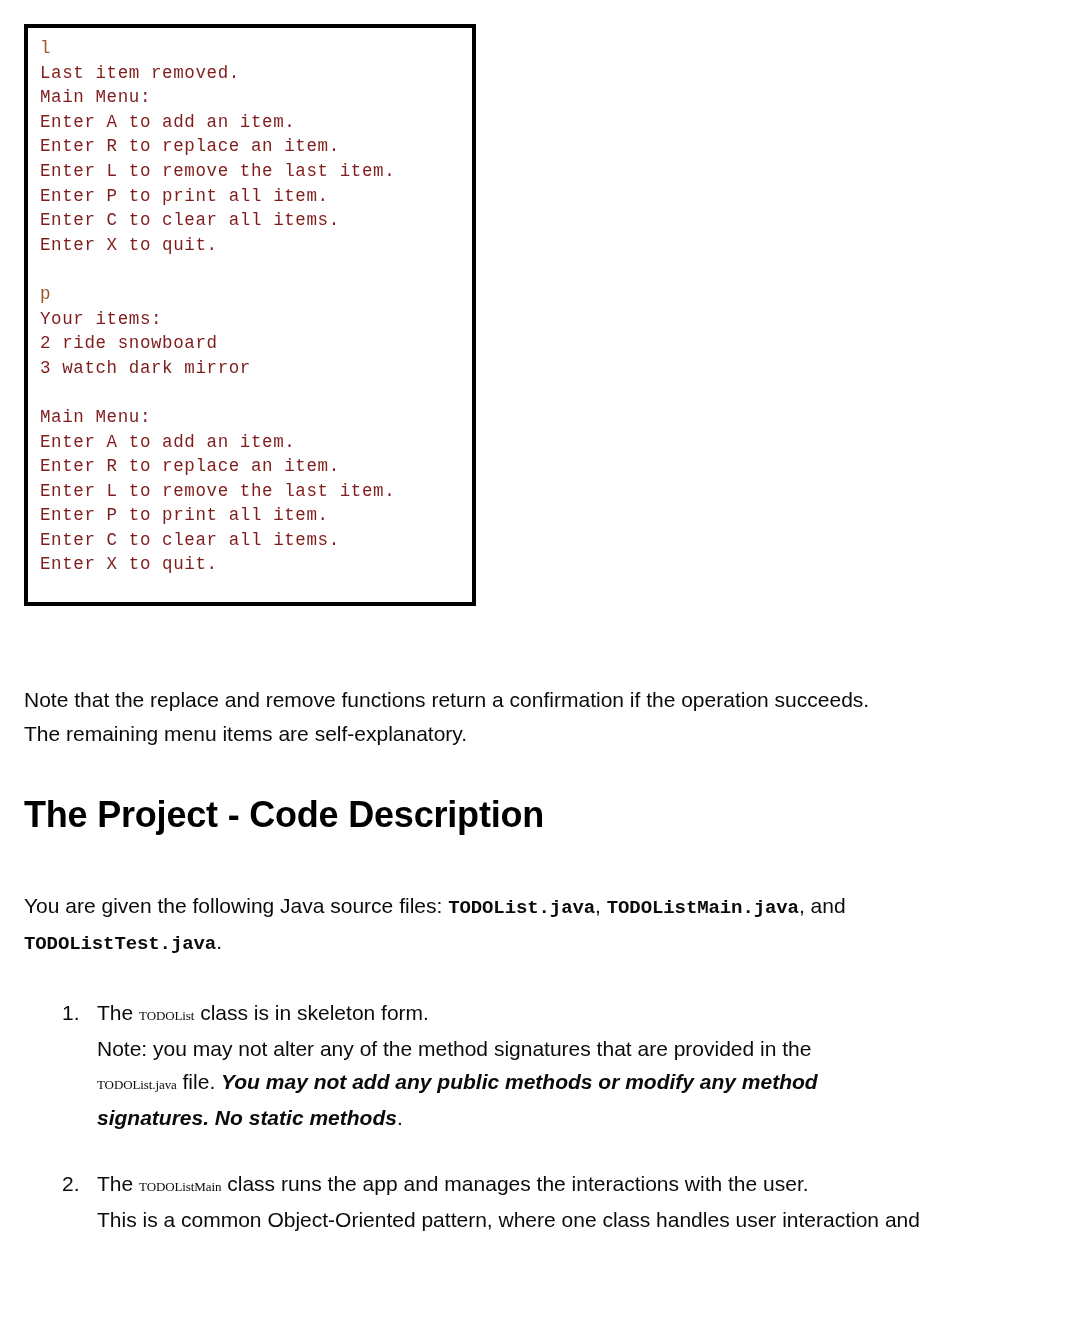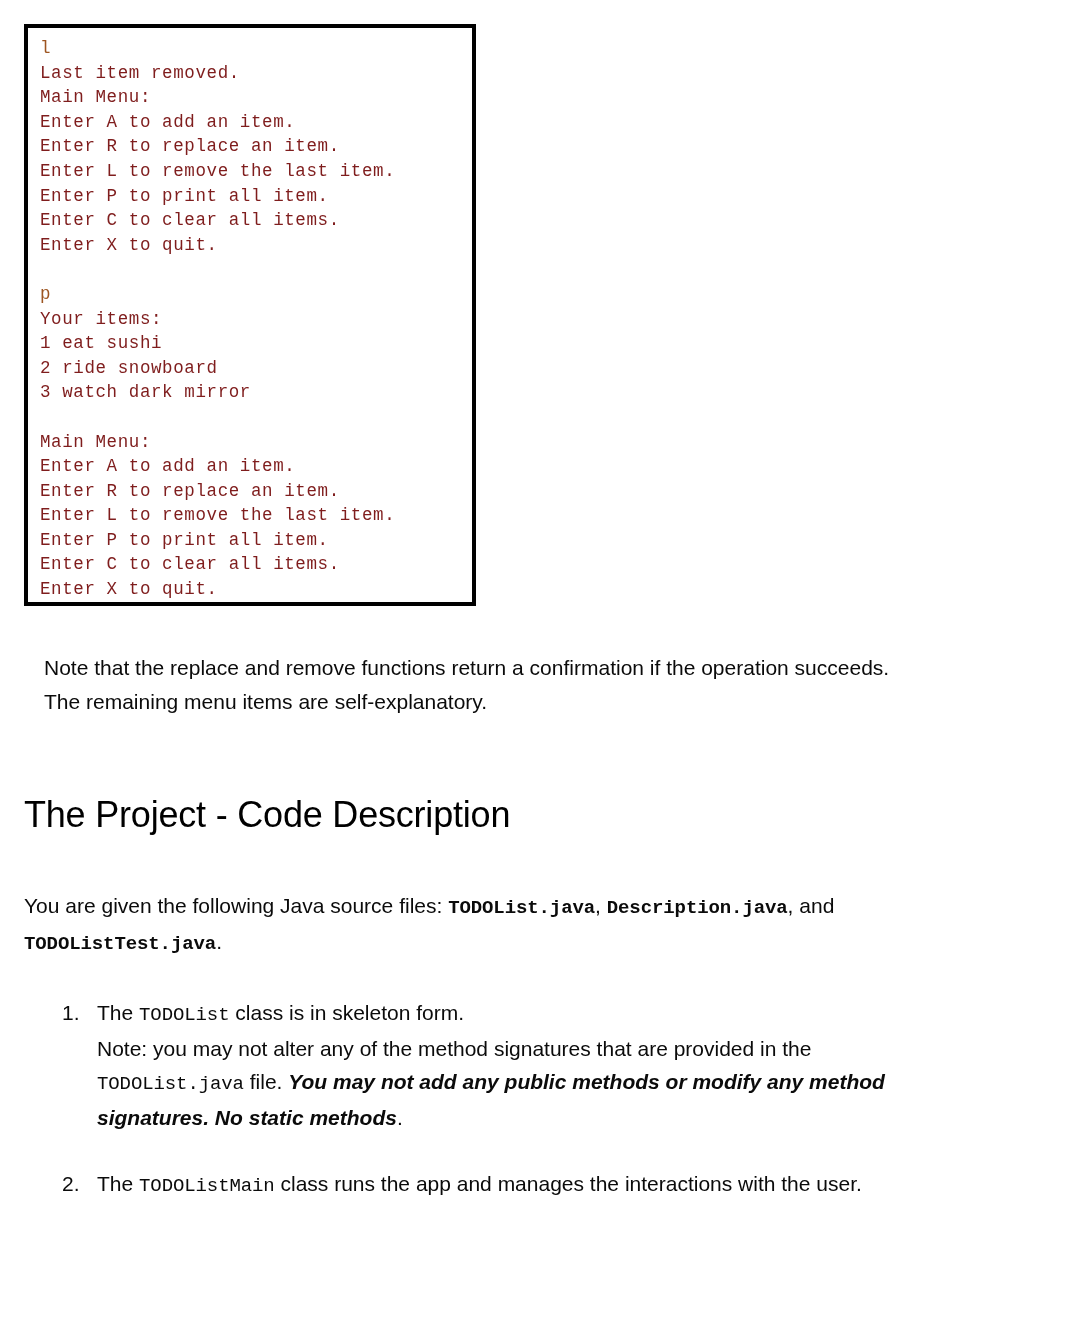--- a/index.html
+++ b/index.html
@@ -49,45 +49,44 @@
 
   
   .para {
     position: absolute;
     font-size: 21px;
     line-height: 34px;
     color: #0b0b0b;
   }
   #note-para {
     left: 24px;
-    top: 630px;
+    top: 662px;
     width: 1020px;
-    margin-left: 20px;
   }
   #files-para {
     left: 24px;
     top: 868px;
     width: 1020px;
   }
 
   h1.section-heading {
     position: absolute;
     left: 24px;
     top: 793px;
     margin: 0;
     font-size: 36px;
-    font-weight: normal;
+    font-weight: bold;
     line-height: 44px;
     letter-spacing: -0.2px;
     color: #000000;
   }
 
   code, .code {
-    font-family: Liberation Mono, monospace;
-    font-size: 19px;
+    font-family: Liberation Serif, serif;
+    font-size: 13px;
     letter-spacing: -0.1px;
   }
   .code-bold {
     font-family: "Liberation Mono", "DejaVu Sans Mono", monospace;
     font-size: 19px;
     font-weight: bold;
     letter-spacing: -0.1px;
   }
   .emph {
     font-weight: bold;
@@ -132,21 +131,20 @@
       <div class="console-line">Main Menu:</div>
       <div class="console-line">Enter A to add an item.</div>
       <div class="console-line">Enter R to replace an item.</div>
       <div class="console-line">Enter L to remove the last item.</div>
       <div class="console-line">Enter P to print all item.</div>
       <div class="console-line">Enter C to clear all items.</div>
       <div class="console-line">Enter X to quit.</div>
       <div class="console-line blank"> </div>
       <div class="console-line input">p</div>
       <div class="console-line">Your items:</div>
-      <div class="console-line">1 eat sushi</div>
       <div class="console-line">2 ride snowboard</div>
       <div class="console-line">3 watch dark mirror</div>
       <div class="console-line blank"> </div>
       <div class="console-line">Main Menu:</div>
       <div class="console-line">Enter A to add an item.</div>
       <div class="console-line">Enter R to replace an item.</div>
       <div class="console-line">Enter L to remove the last item.</div>
       <div class="console-line">Enter P to print all item.</div>
       <div class="console-line">Enter C to clear all items.</div>
       <div class="console-line">Enter X to quit.</div>
@@ -154,31 +152,32 @@
 </div>
 
 <p class="para" id="note-para">
   <span>Note that the replace and remove functions return a confirmation if the operation succeeds.</span><br>
   <span>The remaining menu items are self-explanatory.</span>
 </p>
 
 <h1 class="section-heading">The Project - Code Description</h1>
 
 <p class="para" id="files-para">
-  <span>You are given the following Java source files: </span><span class="code-bold">TODOList.java</span><span>, </span><span class="code-bold">Description.java</span><span>, and</span><br><span class="code-bold">TODOListTest.java</span><span>.</span>
+  <span>You are given the following Java source files: </span><span class="code-bold">TODOList.java</span><span>, </span><span class="code-bold">TODOListMain.java</span><span>, and</span><br><span class="code-bold">TODOListTest.java</span><span>.</span>
 </p>
 
 <ol class="num-list" style="list-style:none;margin:0;padding:0;">
 
   <li class="num-item">
     <span class="num-marker">1.</span>
     <span class="item-line"><span>The </span><span class="code">TODOList</span><span> class is in skeleton form.</span></span>
     <span class="item-line">Note: you may not alter any of the method signatures that are provided in the</span>
     <span class="item-line"><span class="code">TODOList.java</span><span> file. </span><span class="emph">You may not add any public methods or modify any method</span></span>
     <span class="item-line"><span class="emph">signatures. No static methods</span><span>.</span></span>
   </li>
 
   <li class="num-item">
     <span class="num-marker">2.</span>
     <span class="item-line"><span>The </span><span class="code">TODOListMain</span><span> class runs the app and manages the interactions with the user.</span></span>
+    <span class="item-line">This is a common Object-Oriented pattern, where one class handles user interaction and</span>
   </li>
 
 </ol>
 
 </body></html>

